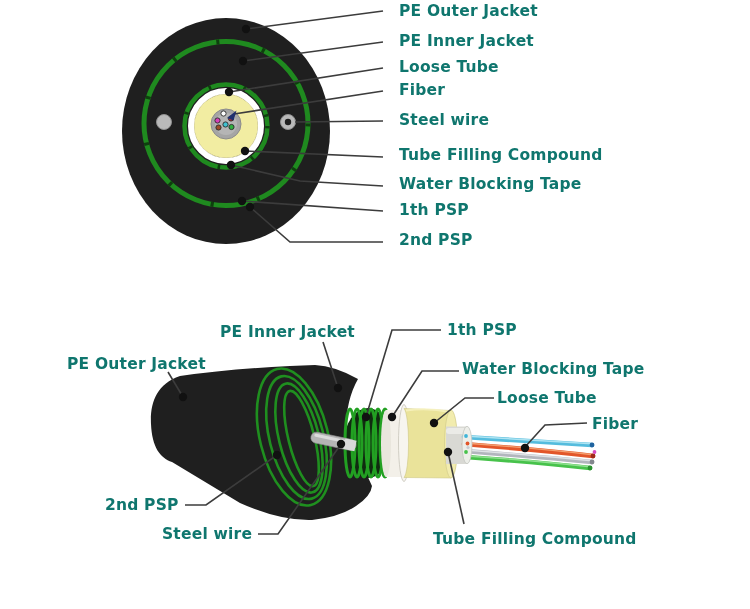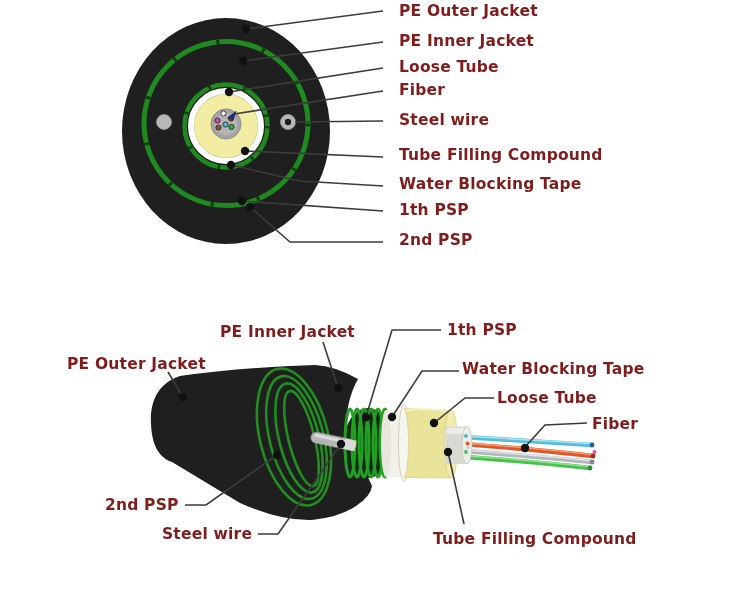--- a/index.html
+++ b/index.html
@@ -8,21 +8,21 @@
     width:750px;height:609px;
     background:#ffffff;
     font-family:"DejaVu Sans","Liberation Sans",sans-serif;
     overflow:hidden;
   }
   .stage svg{position:absolute;left:0;top:0;}
   .lbl{
     position:absolute;
     height:20px;line-height:20px;
     font-size:15.5px;font-weight:bold;
-    color:#7f1d1d;
+    color:#0f766e;
     white-space:nowrap;
     letter-spacing:0.2px;
   }
 </style>
 </head>
 <body>
 
 <div class="stage">
 
 <svg width="750" height="609" viewBox="0 0 750 609">

